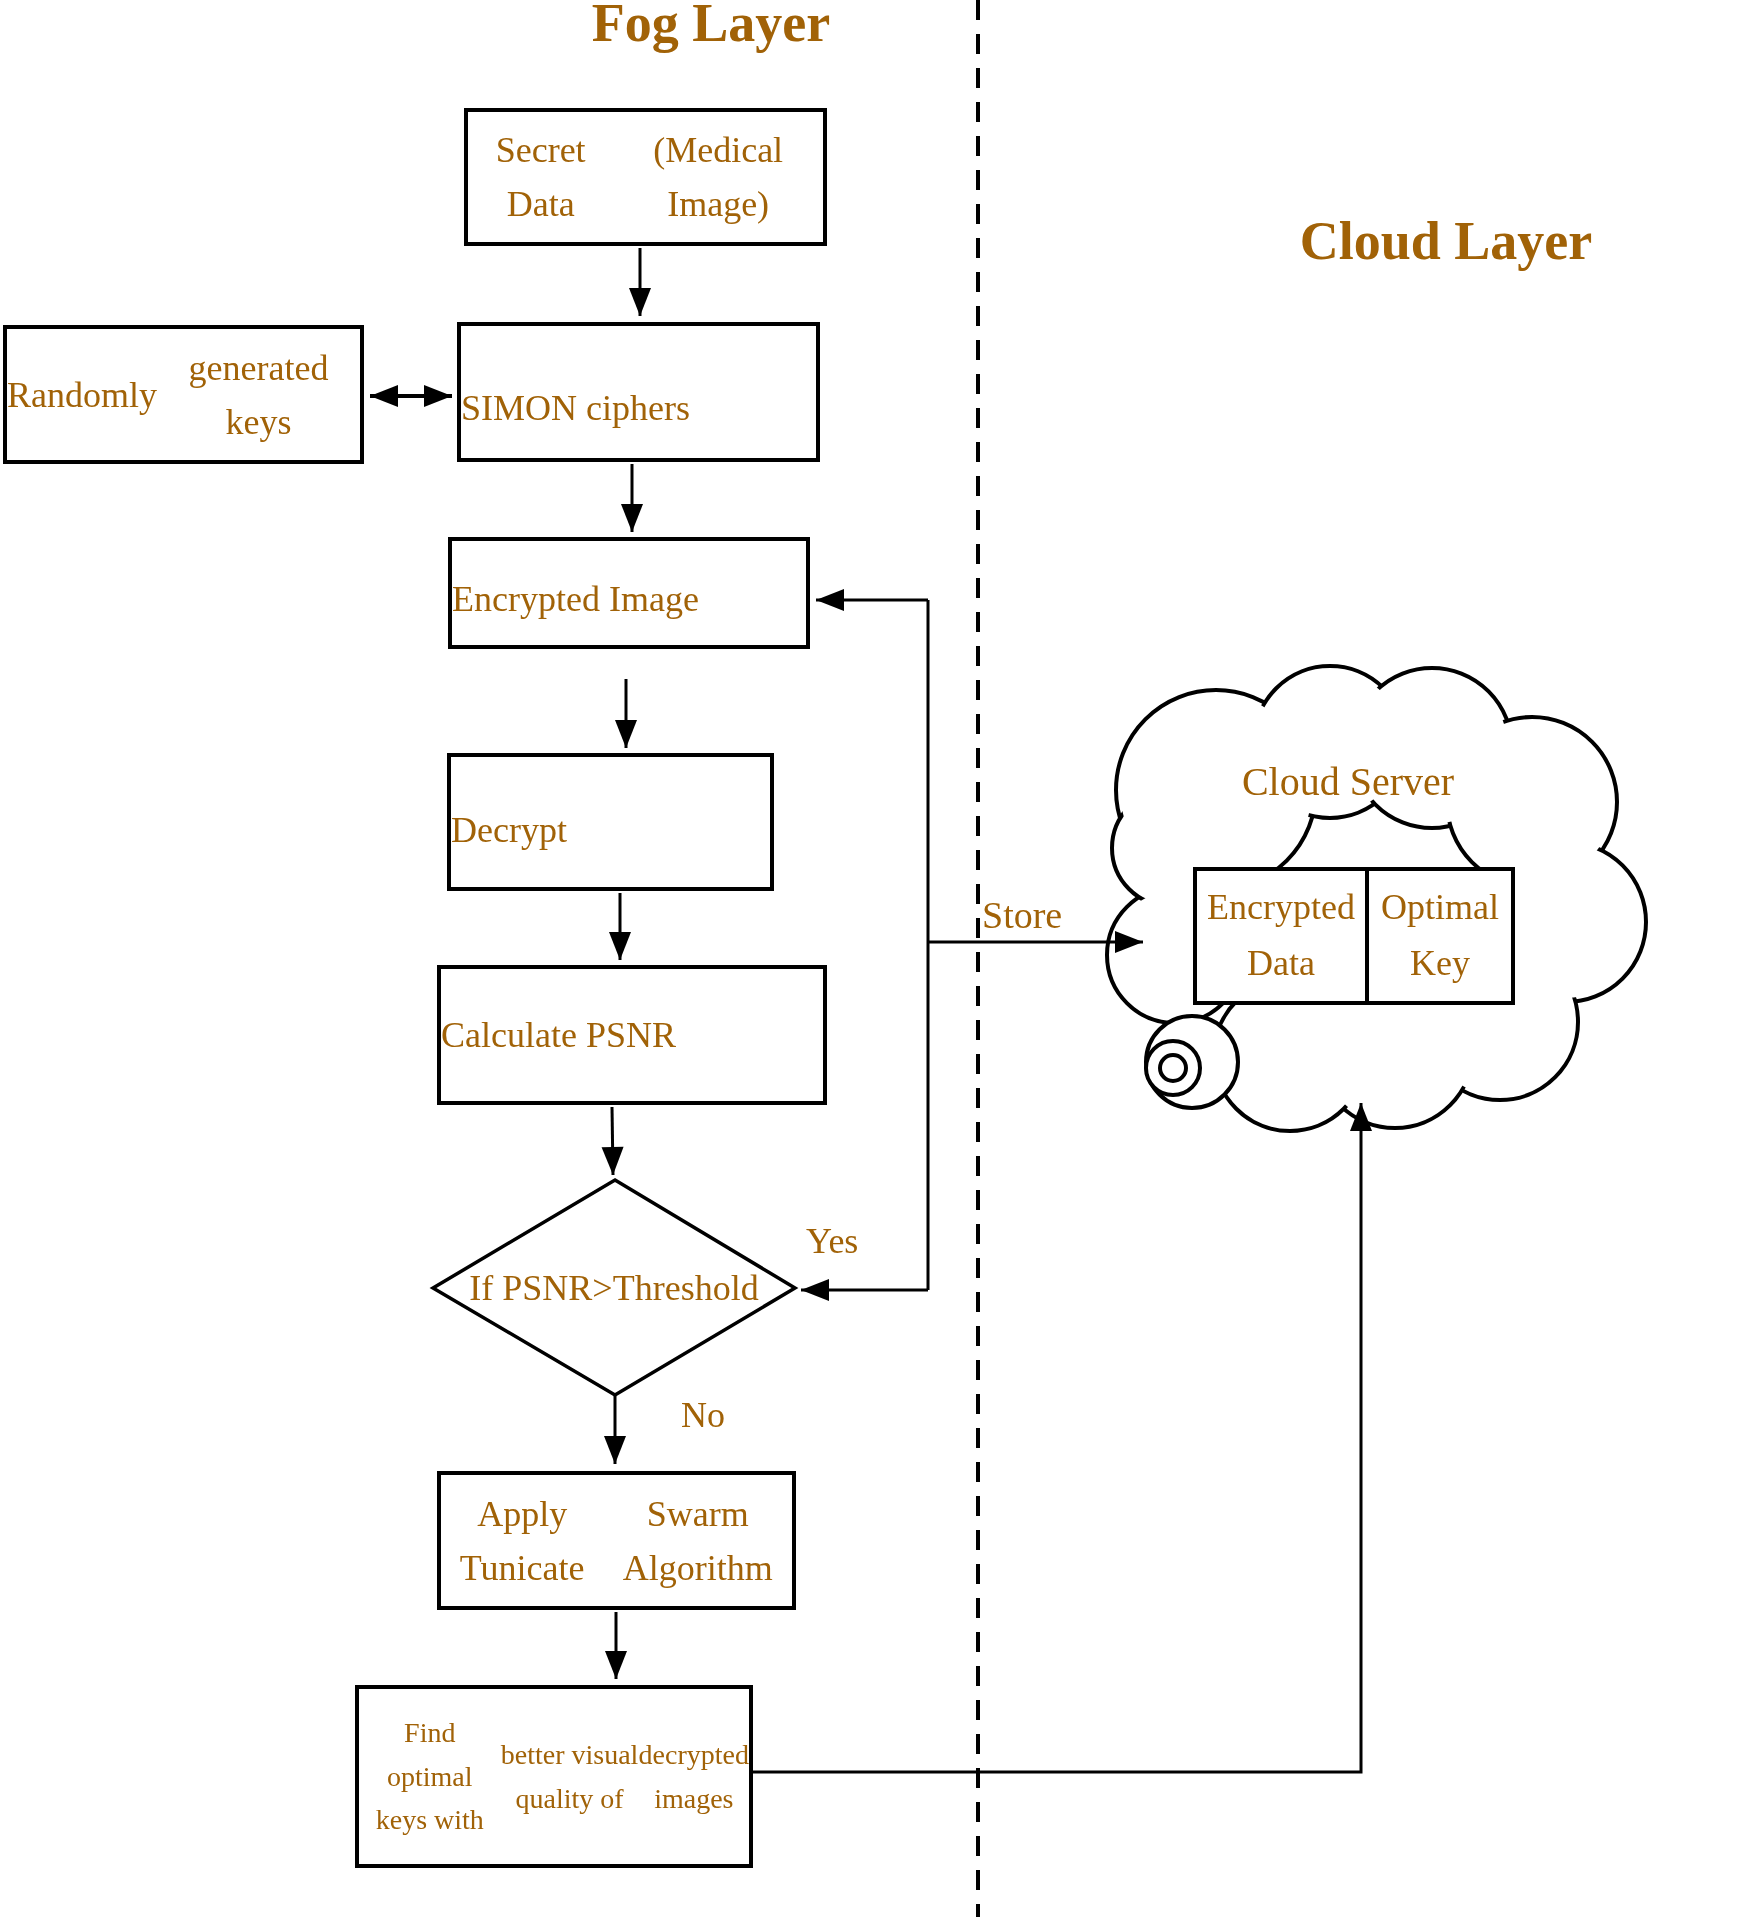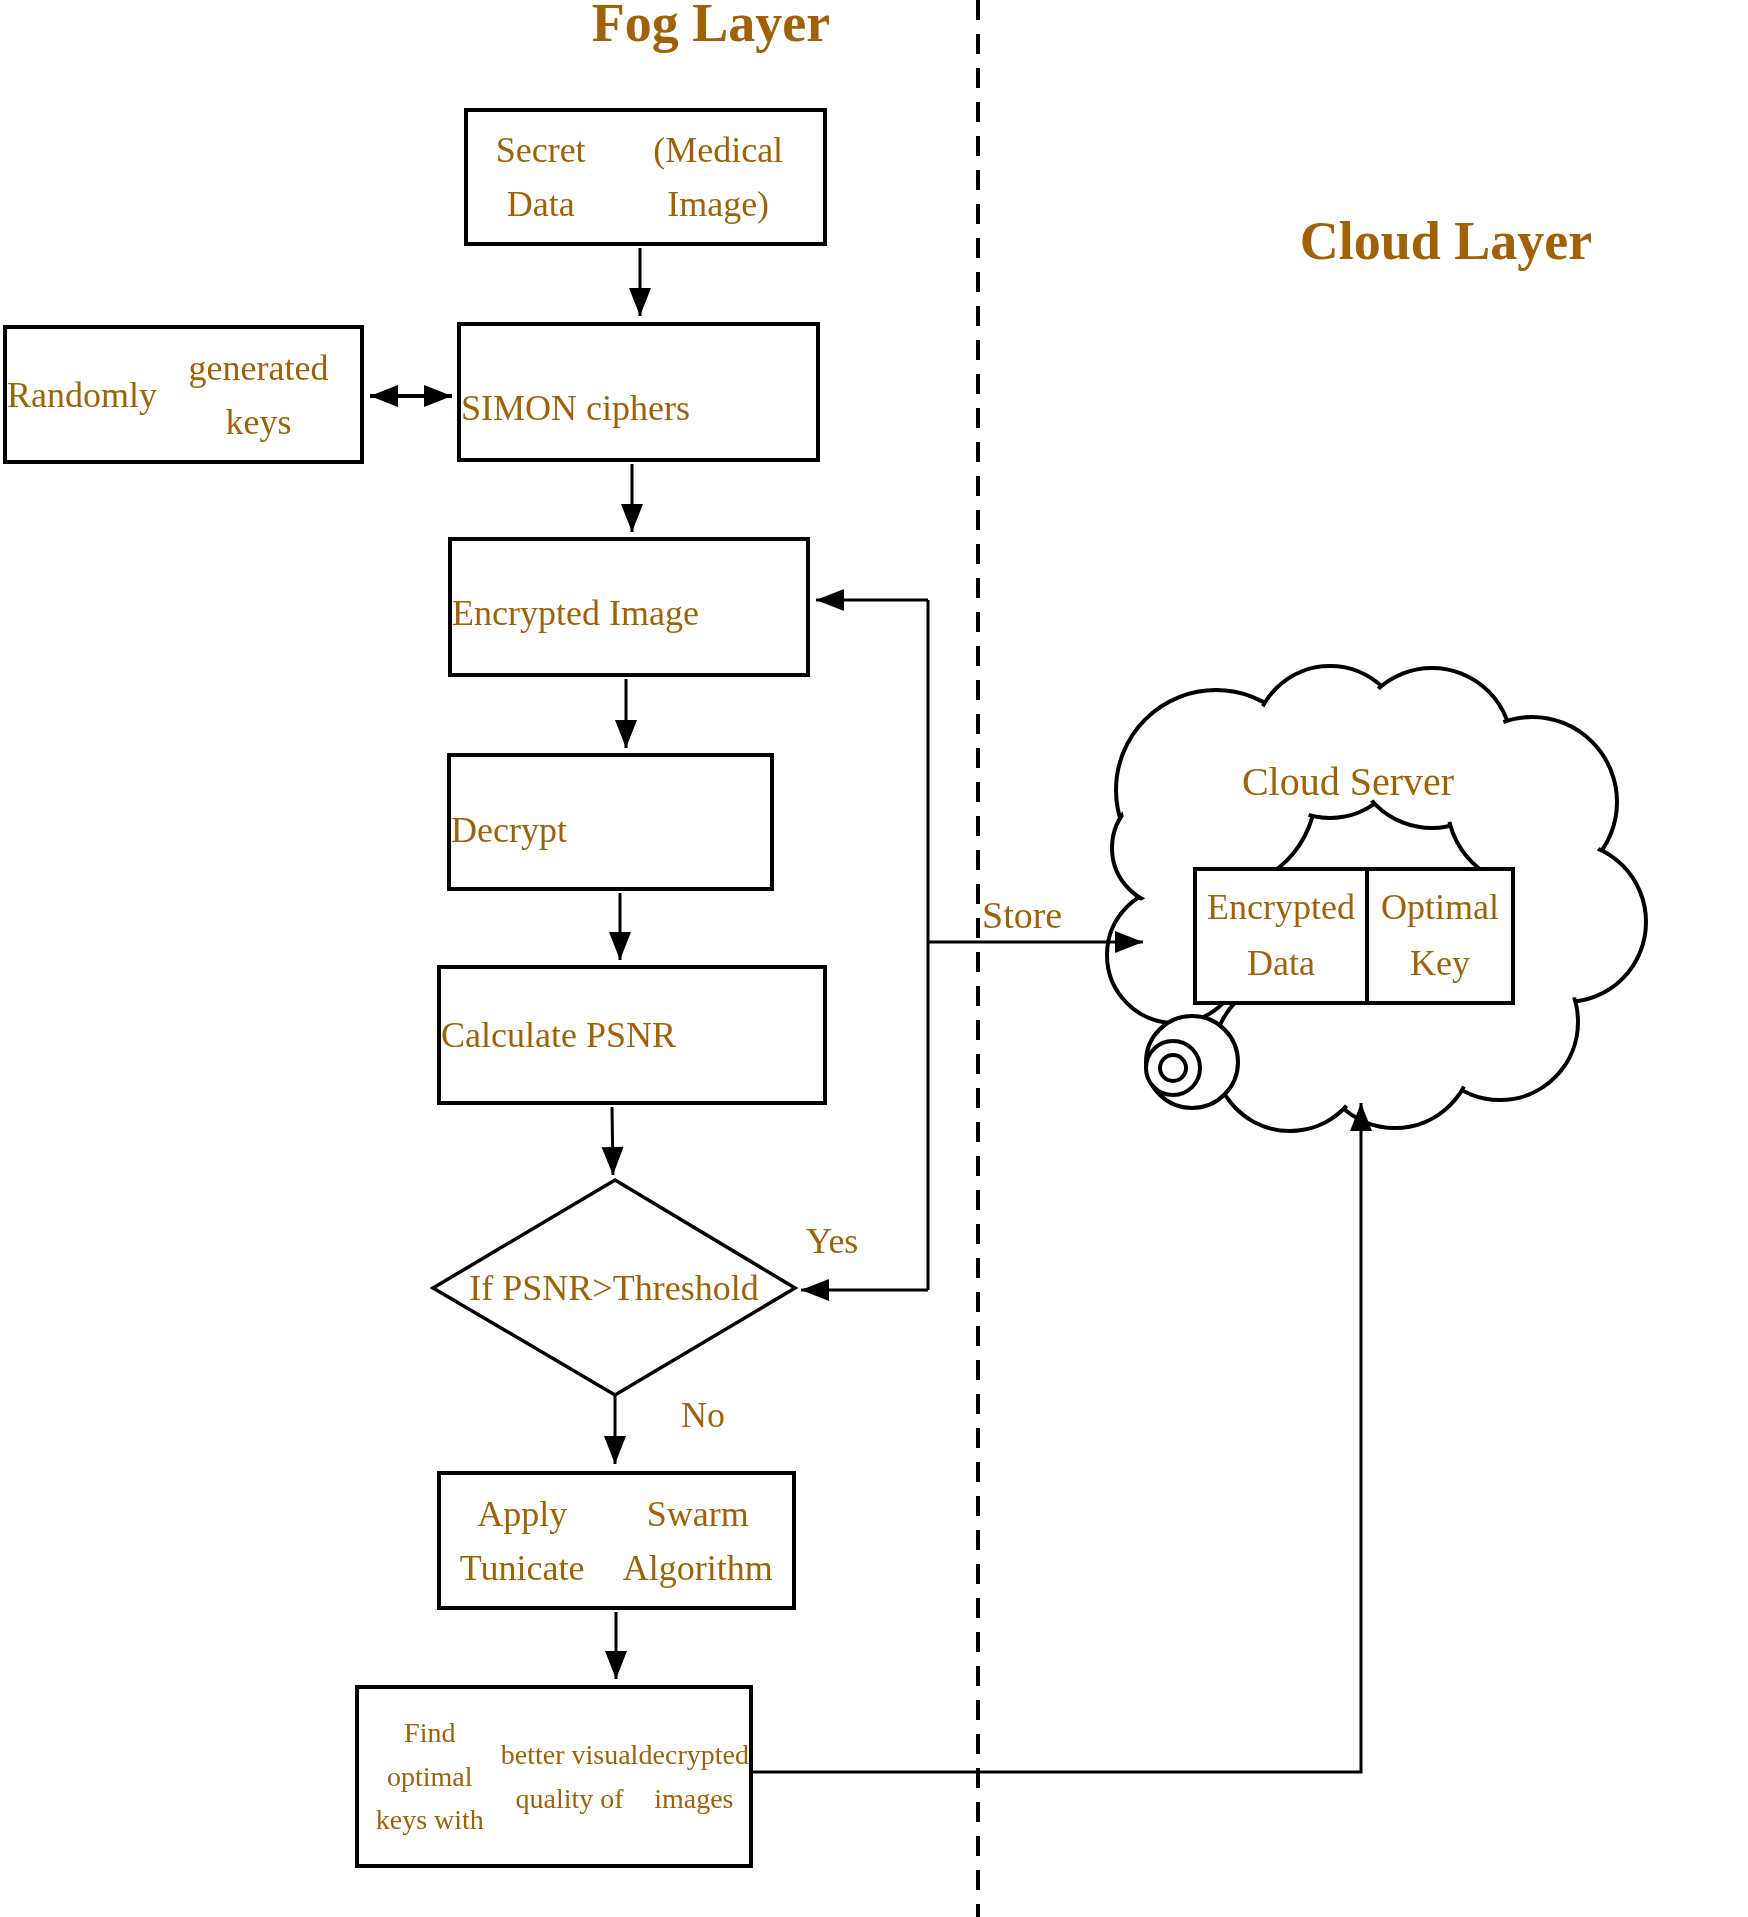--- a/index.html
+++ b/index.html
@@ -113,21 +113,21 @@
 
   <div class="box v-center" style="left:3px;top:325px;width:361px;height:139px;">
     <div>Randomly</div>
     <div>generated keys</div>
   </div>
 
   <div class="box v-top" style="left:457px;top:322px;width:363px;height:140px;padding-top:32px;">
     <div>SIMON ciphers</div>
   </div>
 
-  <div class="box v-top" style="left:448px;top:537px;width:362px;height:140px;padding-top:12px;">
+  <div class="box v-top" style="left:448px;top:537px;width:362px;height:112px;padding-top:12px;">
     <div>Encrypted Image</div>
   </div>
 
   <div class="box v-top" style="left:447px;top:753px;width:327px;height:138px;padding-top:16px;">
     <div>Decrypt</div>
   </div>
 
   <div class="box v-top" style="left:437px;top:965px;width:390px;height:140px;">
     <div>Calculate PSNR</div>
   </div>

